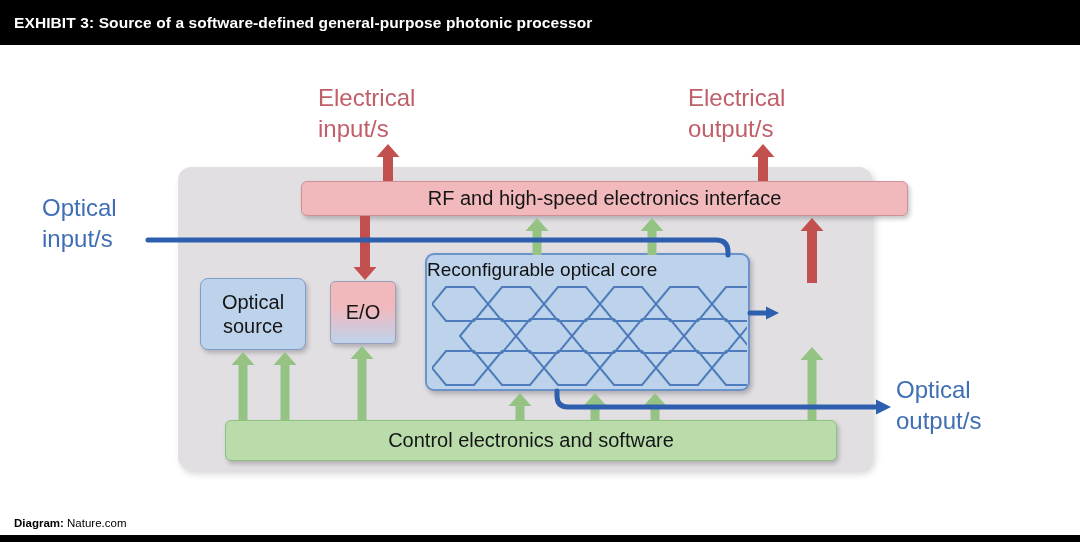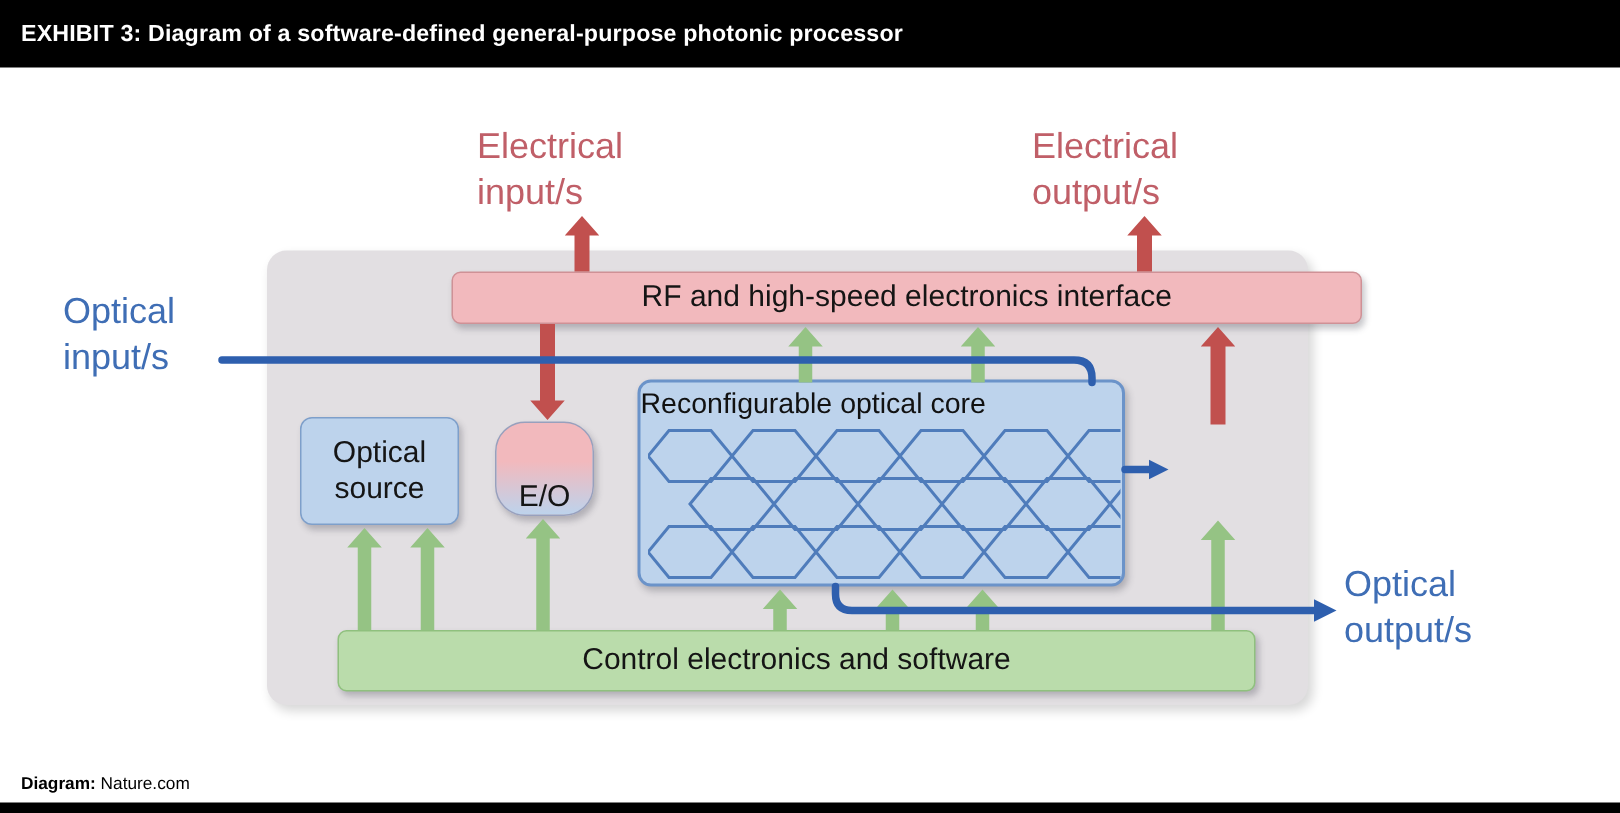--- a/index.html
+++ b/index.html
@@ -41,21 +41,21 @@
     background:var(--pink-fill);border:1.5px solid #cf9196;border-radius:6px;
     font-size:20px;
   }
   .source-box{
     left:200px;top:278px;width:106px;height:72px;
     background:var(--blue-fill);border:1.5px solid #7e9fca;border-radius:8px;
     font-size:20px;
   }
   .conv{
     background:linear-gradient(180deg,var(--pink-fill) 42%,var(--blue-fill) 100%);
-    border:1.5px solid #98a0bd;border-radius:20px;font-size:20px;align-items:flex-end;
+    border:1.5px solid #98a0bd;border-radius:5px;font-size:20px;
   }
   .eo{left:330px;top:281px;width:66px;height:63px;}
   .oe{left:779px;top:283px;width:66px;height:62px;}
   .core{
     position:absolute;left:425px;top:253px;width:325px;height:138px;
     background:var(--blue-fill);border:2px solid #6b93c9;border-radius:9px;
     box-shadow:2px 3px 5px rgba(55,55,70,.3);z-index:3;overflow:hidden;
   }
   .core-title{
     font-size:19px;color:#111;margin-top:4px;
@@ -87,21 +87,21 @@
   .bottombar{
     position:absolute;left:0;top:535px;width:1080px;height:7px;background:#000;z-index:3;
   }
 </style>
 </head>
 <body>
 
 <div class="page">
 
   <header class="topbar">
-    <span>EXHIBIT 3: Diagram of a software-defined general-purpose photonic processor</span>
+    <span>EXHIBIT 3: Source of a software-defined general-purpose photonic processor</span>
   </header>
 
   <div class="body-box"></div>
 
   <div class="block rf">
     <span>RF and high-speed electronics interface</span>
   </div>
 
   <div class="lbl lbl-electrical" style="left:318px;top:82px;width:145px;">Electrical
 input/s</div>

